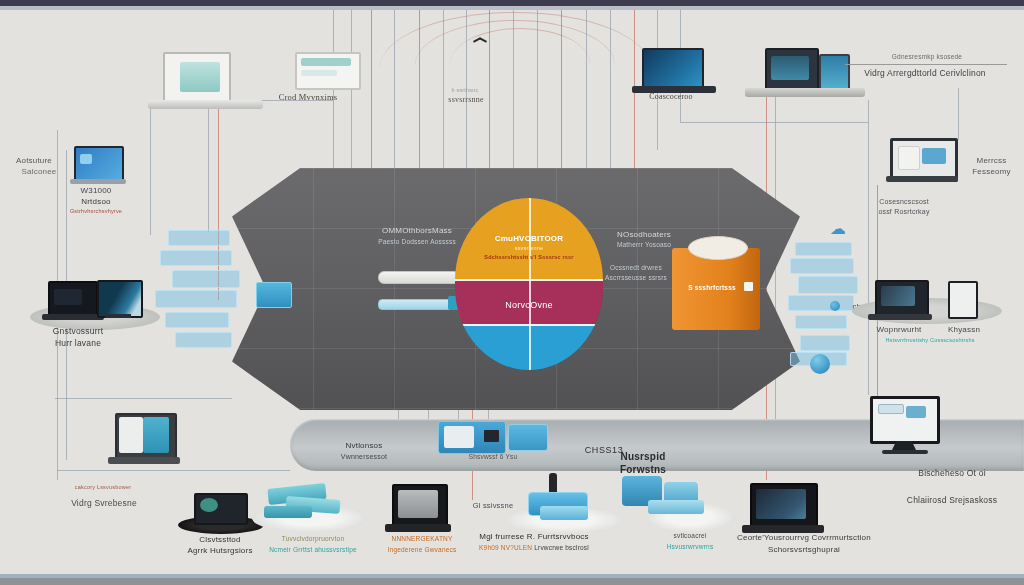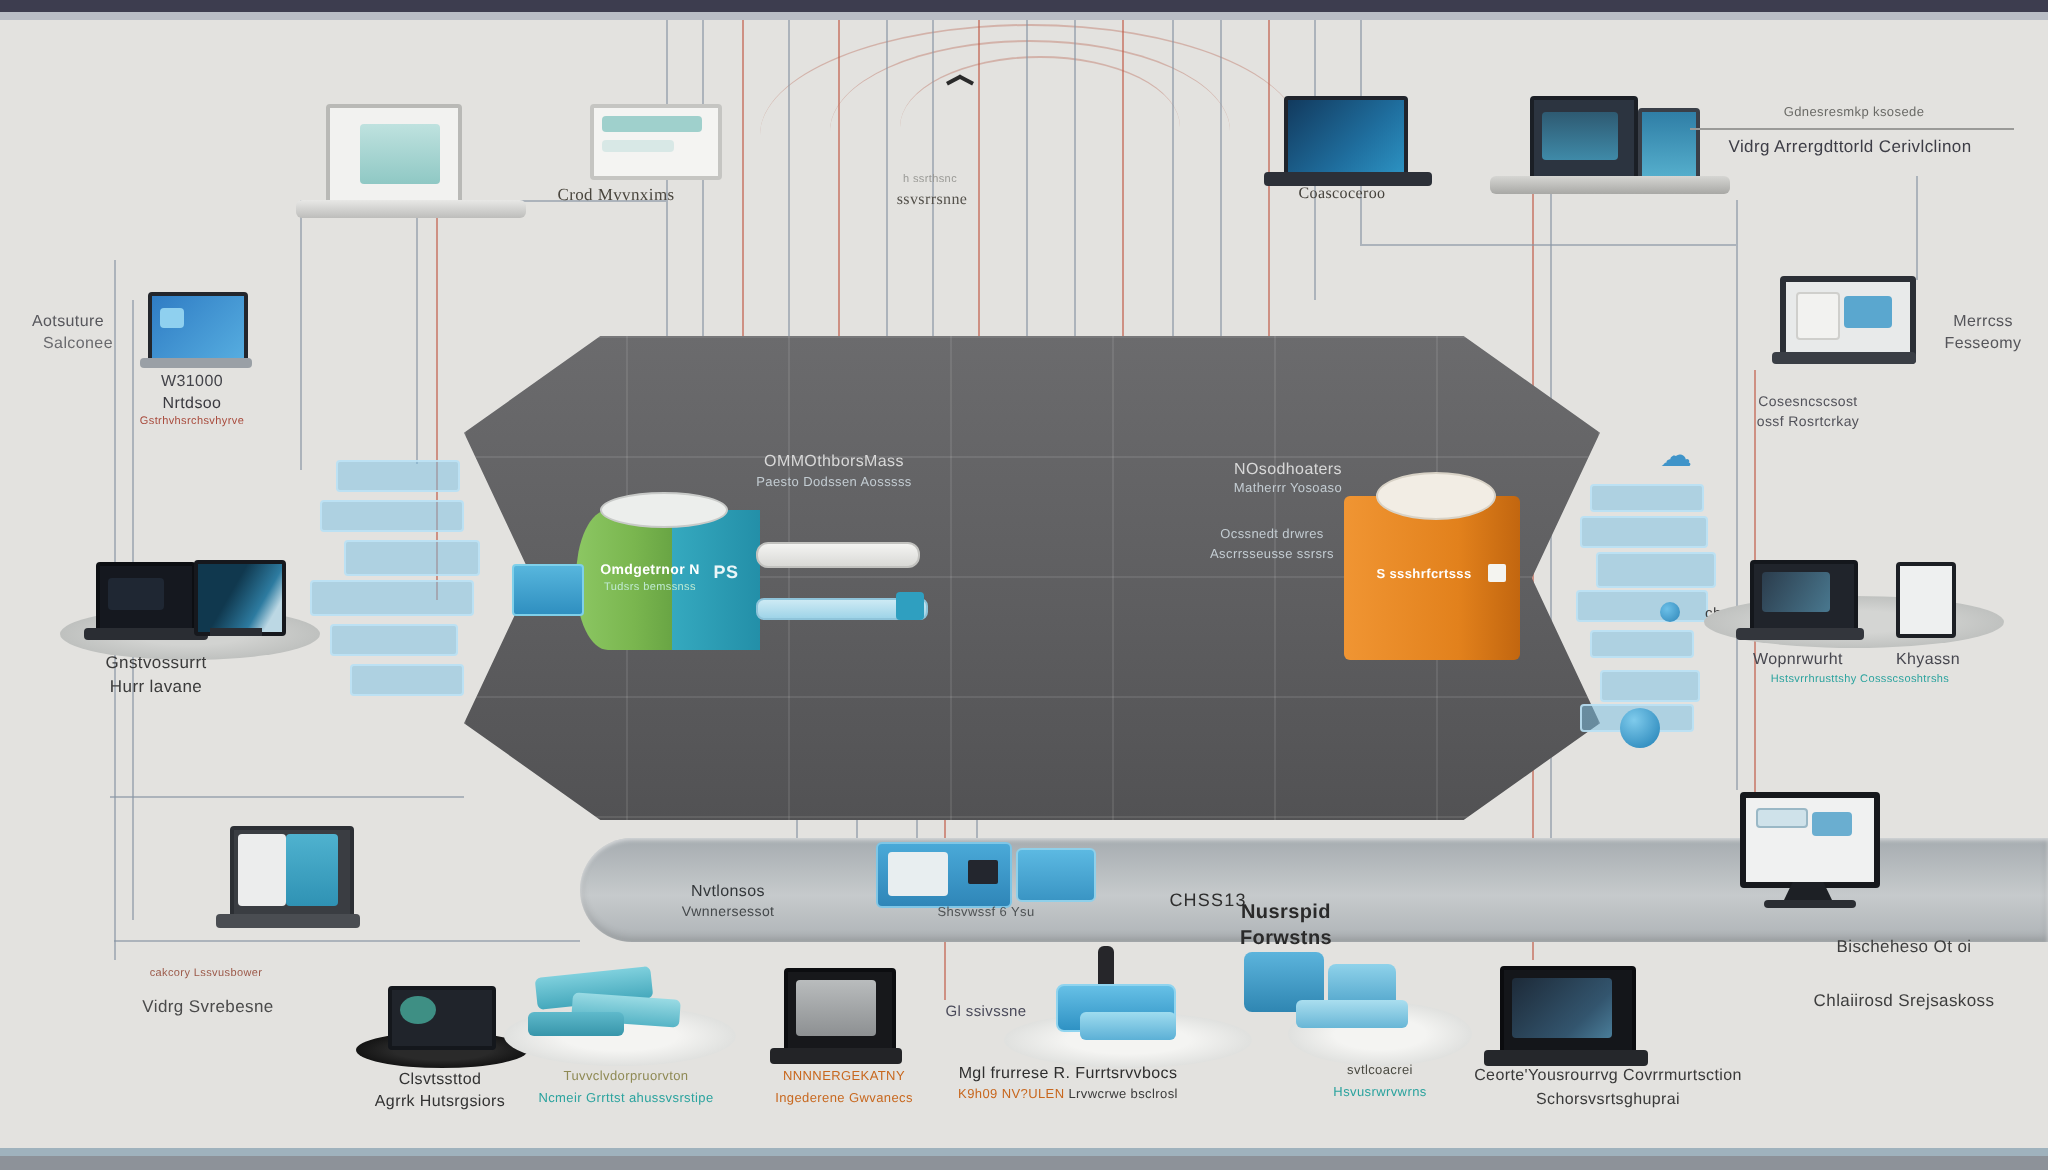--- a/index.html
+++ b/index.html
@@ -110,35 +110,37 @@
   <i class="wire h wg" style="left:57px;top:470px;width:233px;"></i>
   <i class="wire h ww" style="left:600px;top:276px;width:74px;height:2px;"></i>
   <i class="wire h wg" style="left:600px;top:310px;width:62px;"></i>
 
   <div class="abs hub"></div>
   <div class="abs hubgrid"></div>
 
   <div class="lbl light" style="left:362px;top:226px;width:110px;">OMMOthborsMass</div>
   <div class="lbl sm light2" style="left:362px;top:238px;width:110px;">Paesto Dodssen Aosssss</div>
 
-  <div class="abs" style="left:288px;top:255px;width:92px;height:70px;">
-    <div class="abs" style="left:0;top:0;width:48px;height:70px;background:linear-gradient(90deg,#8cc763 0%,#7ab64f 60%,#69a544 100%);border-radius:16px 0 0 16px / 34px 0 0 34px;"></div>
-    <div class="abs" style="left:48px;top:0;width:44px;height:70px;background:linear-gradient(90deg,#35a9bf 0%,#238fa8 100%);"></div>
-    <div class="abs" style="left:12px;top:-9px;width:62px;height:16px;background:#eceeec;border:1px solid #c8cac8;border-radius:50%;"></div>
-    <div class="lbl" style="left:2px;top:26px;width:70px;color:#fff;font-size:7px;font-weight:bold;">Omdgetrnor N</div>
-    <div class="lbl xs" style="left:2px;top:36px;width:70px;color:#bfead2;">Tudsrs bemssnss</div>
-    <div class="lbl" style="left:62px;top:26px;width:26px;color:#eaf6f8;font-size:9px;font-weight:bold;">PS</div>
-  </div>
 
   <div class="screen" style="left:256px;top:282px;width:34px;height:24px;background:linear-gradient(180deg,#57b6dd,#2f8fc0);border:1px solid #7fd0ea;"></div>
 
   <div class="abs" style="left:378px;top:271px;width:80px;height:11px;background:linear-gradient(180deg,#f4f4f2,#d9d9d6);border:1px solid #c2c2bf;border-radius:6px;"></div>
   <div class="abs" style="left:378px;top:299px;width:84px;height:9px;background:linear-gradient(180deg,#cdeaf4,#9fd4e8);border:1px solid #8fc4da;border-radius:4px;"></div>
   <div class="abs" style="left:448px;top:296px;width:14px;height:14px;background:#2f9fc0;border-radius:2px;"></div>
 
+  <div class="abs sphere">
+    <div class="band o"></div>
+    <div class="band m"></div>
+    <div class="band b"></div>
+    <div class="sphere-axis"></div>
+    <div class="lbl" style="left:10px;top:36px;width:128px;color:#fff;font-size:8px;font-weight:bold;">CmuHVOBITOOR</div>
+    <div class="lbl xs" style="left:10px;top:47px;width:128px;color:#fbe9c8;">ssvsrrsnne</div>
+    <div class="lbl xs" style="left:6px;top:56px;width:136px;color:#a32d20;font-weight:bold;">Sdchssrshtssht s'l Ssssrsc rssr</div>
+    <div class="lbl" style="left:10px;top:102px;width:128px;color:#fff;font-size:9px;">NorvoOvne</div>
+  </div>
 
   <div class="lbl light" style="left:596px;top:230px;width:96px;">NOsodhoaters</div>
   <div class="lbl sm light2" style="left:596px;top:241px;width:96px;">Matherrr Yosoaso</div>
   <div class="lbl sm light2" style="left:592px;top:264px;width:88px;">Ocssnedt drwres</div>
   <div class="lbl sm light2" style="left:592px;top:274px;width:88px;">Ascrrsseusse ssrsrs</div>
 
   <div class="abs" style="left:672px;top:248px;width:88px;height:82px;">
     <div class="abs" style="left:0;top:0;width:100%;height:100%;background:linear-gradient(90deg,#f09533 0%,#e2811c 65%,#c2660f 100%);border-radius:3px;"></div>
     <div class="abs" style="left:16px;top:-12px;width:58px;height:22px;background:#f2ede4;border:1px solid #d8d2c6;border-radius:50%;"></div>
     <div class="lbl" style="left:4px;top:36px;width:72px;color:#fff;font-size:6.5px;font-weight:bold;">S ssshrfcrtsss</div>

